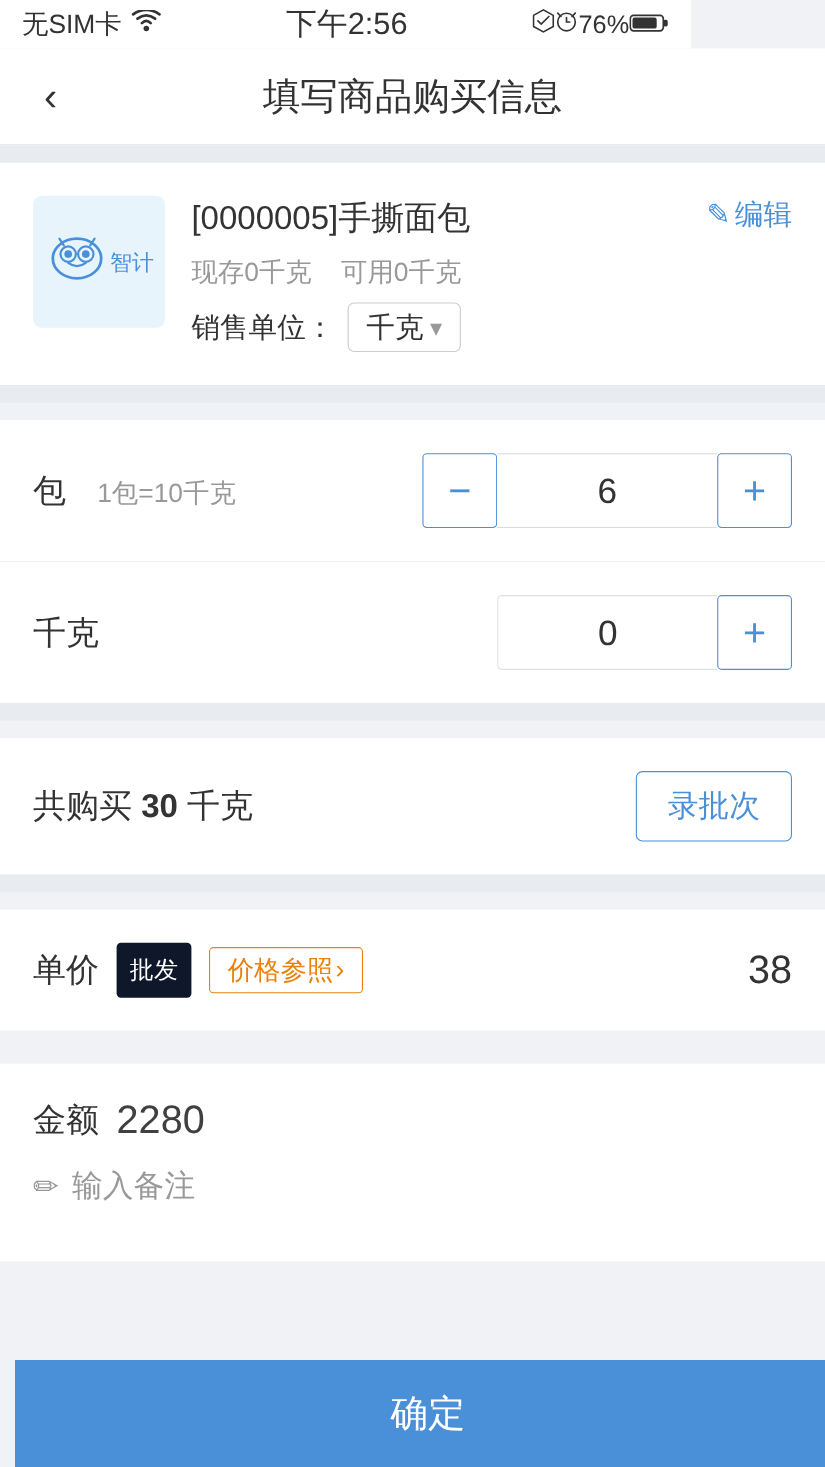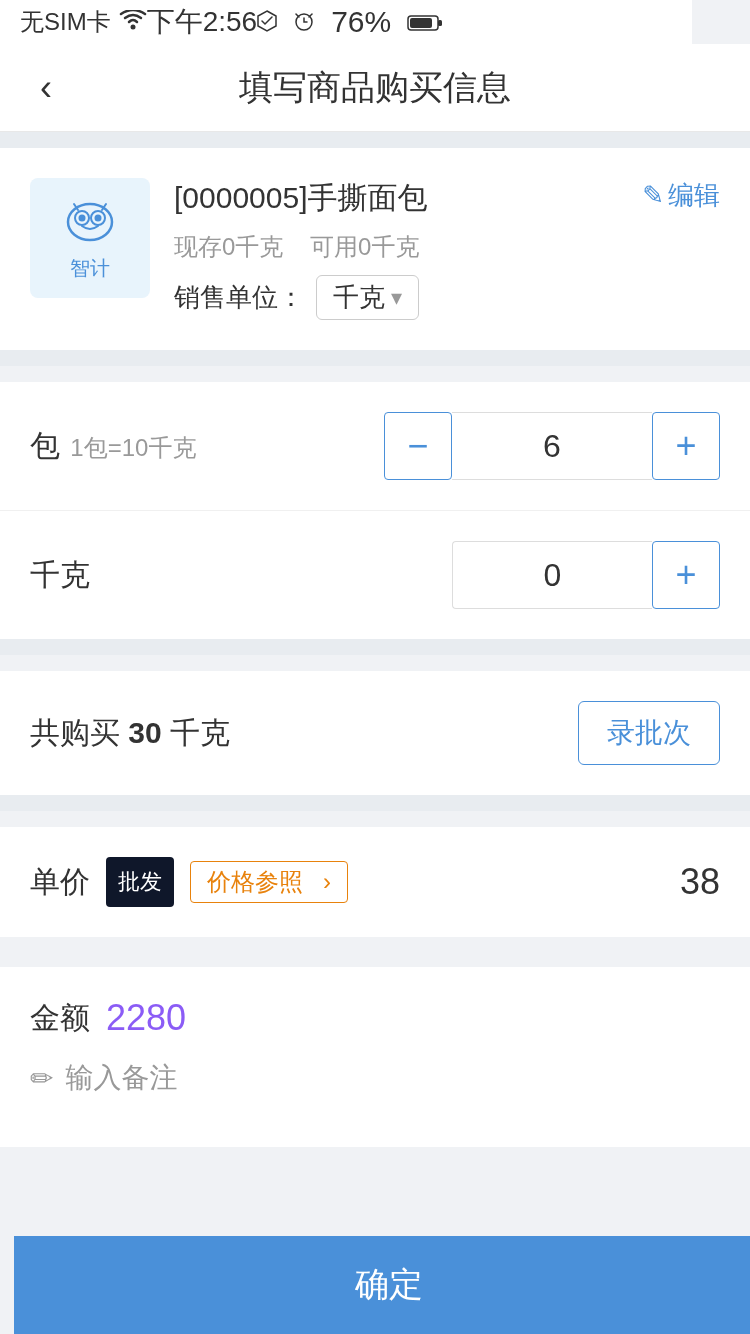--- a/index.html
+++ b/index.html
@@ -9,44 +9,45 @@
       min-height: 1334px;
       background: #f0f2f5;
       font-family: -apple-system, "PingFang SC", "Helvetica Neue", sans-serif;
       font-size: 28px;
       color: #333;
       position: relative;
     }
 
     
     .status-bar {
-      width: 692px;
+      width: 628px;
       height: 44px;
       background: #fff;
       display: flex;
       align-items: center;
+      justify-content: space-between;
       padding: 0 20px;
       font-size: 24px;
       color: #333;
     }
     .status-left {
       display: flex;
       align-items: center;
       gap: 8px;
       font-size: 24px;
     }
     .status-center {
       font-size: 28px;
       font-weight: 500;
     }
     .status-right {
       display: flex;
       align-items: center;
-      gap: 16px;
-      font-size: 30px;
+      gap: 0;
+      font-size: 23px;
     }
 
     
     .nav-bar {
       width: 750px;
       height: 88px;
       background: #fff;
       display: flex;
       align-items: center;
       justify-content: center;
@@ -77,21 +78,20 @@
       height: 120px;
       background: #e8f4fc;
       border-radius: 8px;
       display: flex;
       align-items: center;
       justify-content: center;
       flex-shrink: 0;
     }
     .product-image-logo {
       display: flex;
-      flex-direction: column;
       align-items: center;
     }
     .product-image-logo .owl-icon {
       font-size: 48px;
       color: #4a90d9;
     }
     .product-image-logo .logo-text {
       font-size: 20px;
       color: #4a90d9;
     }
@@ -158,21 +158,21 @@
       border-bottom: 1px solid #f0f0f0;
     }
     .quantity-label {
       flex: 1;
       font-size: 30px;
       color: #333;
     }
     .quantity-hint {
       font-size: 24px;
       color: #999;
-      margin-left: 2px;
+      margin-left: 20px;
     }
     .quantity-control {
       display: flex;
       align-items: center;
       gap: 0;
     }
     .qty-btn {
       width: 68px;
       height: 68px;
       border: 1px solid #4a90d9;
@@ -246,21 +246,21 @@
       margin-right: 16px;
     }
     .price-ref-btn {
       border: 1.5px solid #e8820c;
       border-radius: 4px;
       padding: 4px 16px;
       font-size: 24px;
       color: #e8820c;
       display: flex;
       align-items: center;
-      gap: 20px;
+      gap: 2px;
       cursor: pointer;
     }
     .price-value {
       margin-left: auto;
       font-size: 36px;
       color: #333;
       font-weight: 400;
     }
 
     
@@ -274,21 +274,21 @@
       align-items: center;
       margin-bottom: 20px;
     }
     .amount-label {
       font-size: 30px;
       color: #333;
       margin-right: 16px;
     }
     .amount-value {
       font-size: 36px;
-      color: #8b5cf6;
+      color: #404040;
       font-weight: 500;
     }
     .note-row {
       display: flex;
       align-items: center;
       gap: 12px;
       padding-bottom: 30px;
     }
     .note-icon {
       color: #999;

